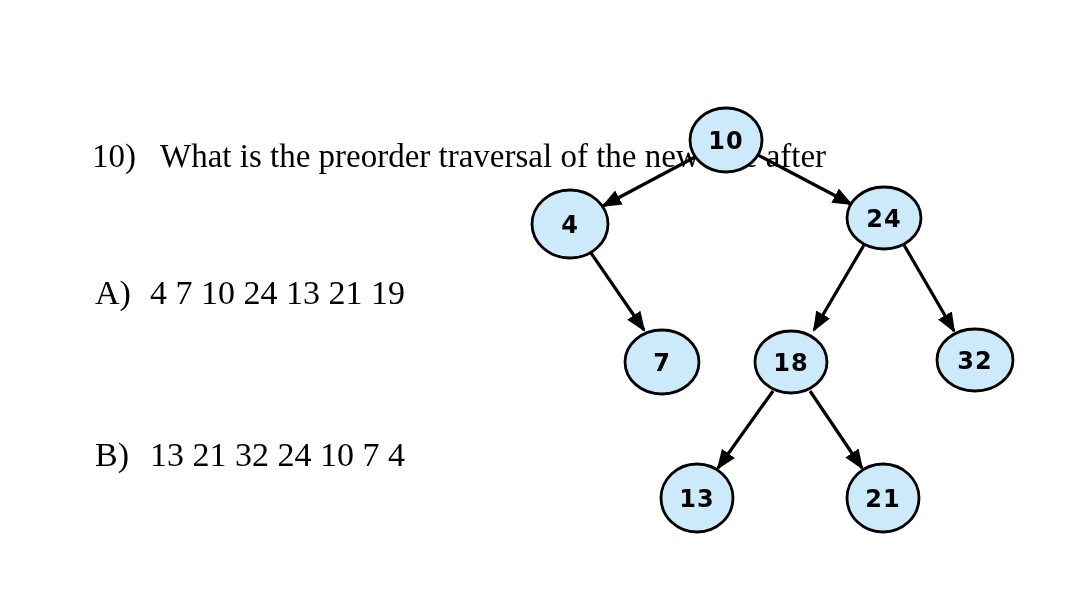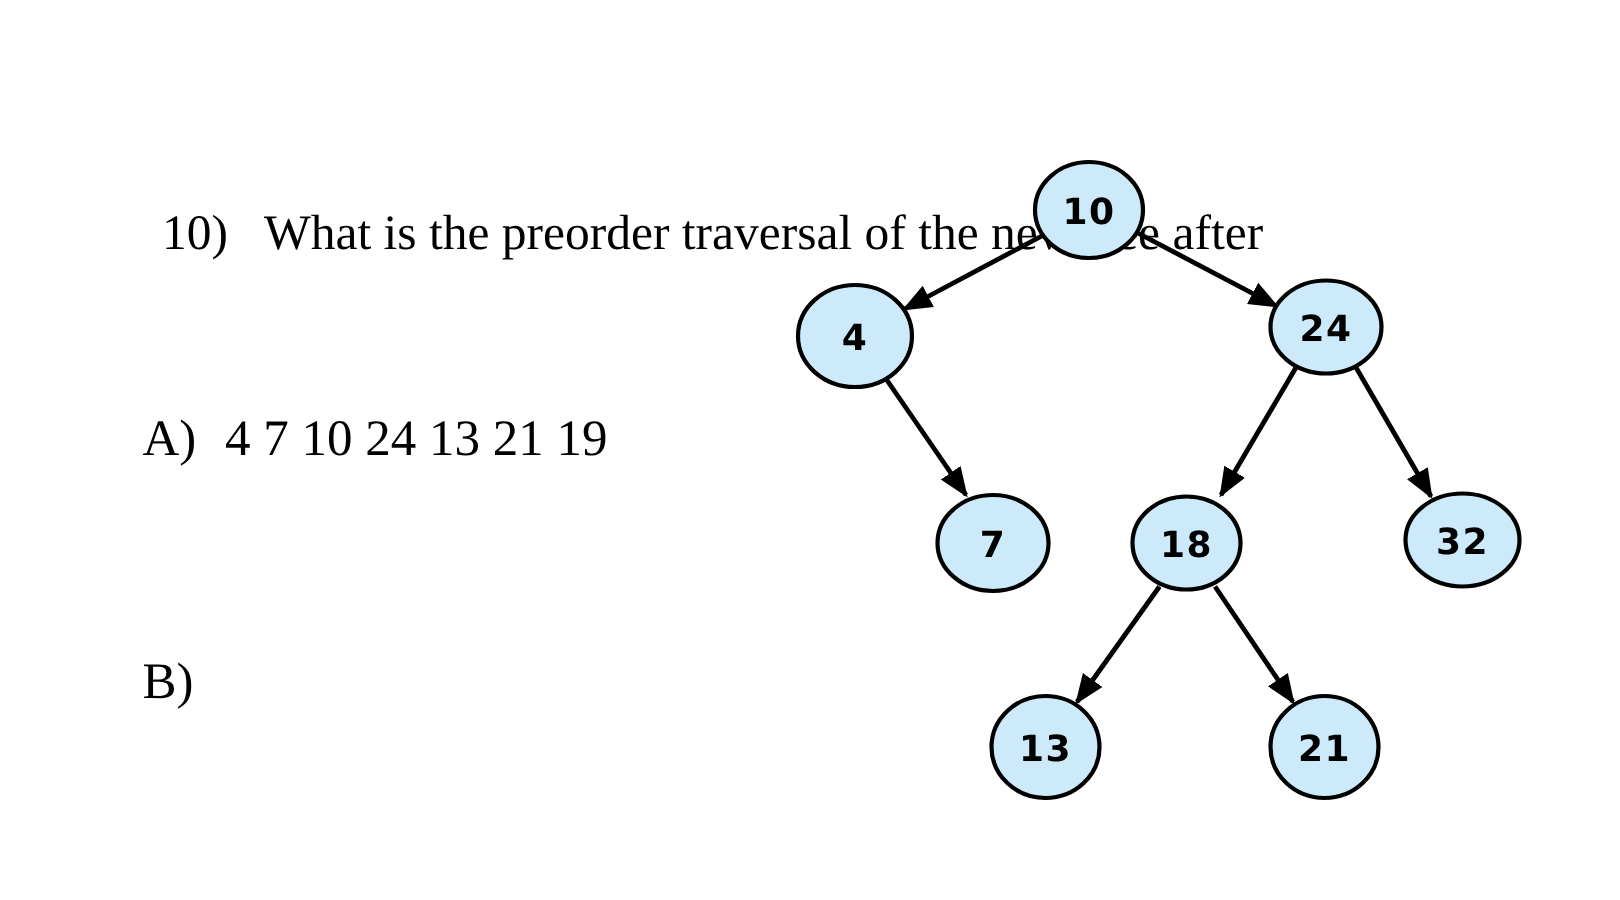--- a/index.html
+++ b/index.html
@@ -18,21 +18,21 @@
   .stage{
     position:relative;
     width:1080px;
     height:600px;
     background:var(--background);
     overflow:hidden;
   }
   
   .question{
     position:absolute;
-    left:108px;
+    left:92px;
     top:26px;
     font-size:33px;
     line-height:52px;
     white-space:pre;
   }
   .q-row{display:flex;}
   .q-num{
     width:68px;
     flex:0 0 68px;
   }
@@ -86,20 +86,21 @@
     </div>
   </div>
 
   <div class="options">
     <div class="option-row">
       <span class="option-label">A)</span>
       <span>4 7 10 24 13 21 19</span>
     </div>
     <div class="option-row">
       <span class="option-label">B)</span>
+      <span>13 21 32 24 10 7 4</span>
     </div>
     <div class="option-row">
       <span class="option-label">C)</span>
       <span>10 4 7 24 13 21 32</span>
     </div>
     
   </div>
 
   <svg class="tree" width="1080" height="600" viewBox="0 0 1080 600">
     <defs>

